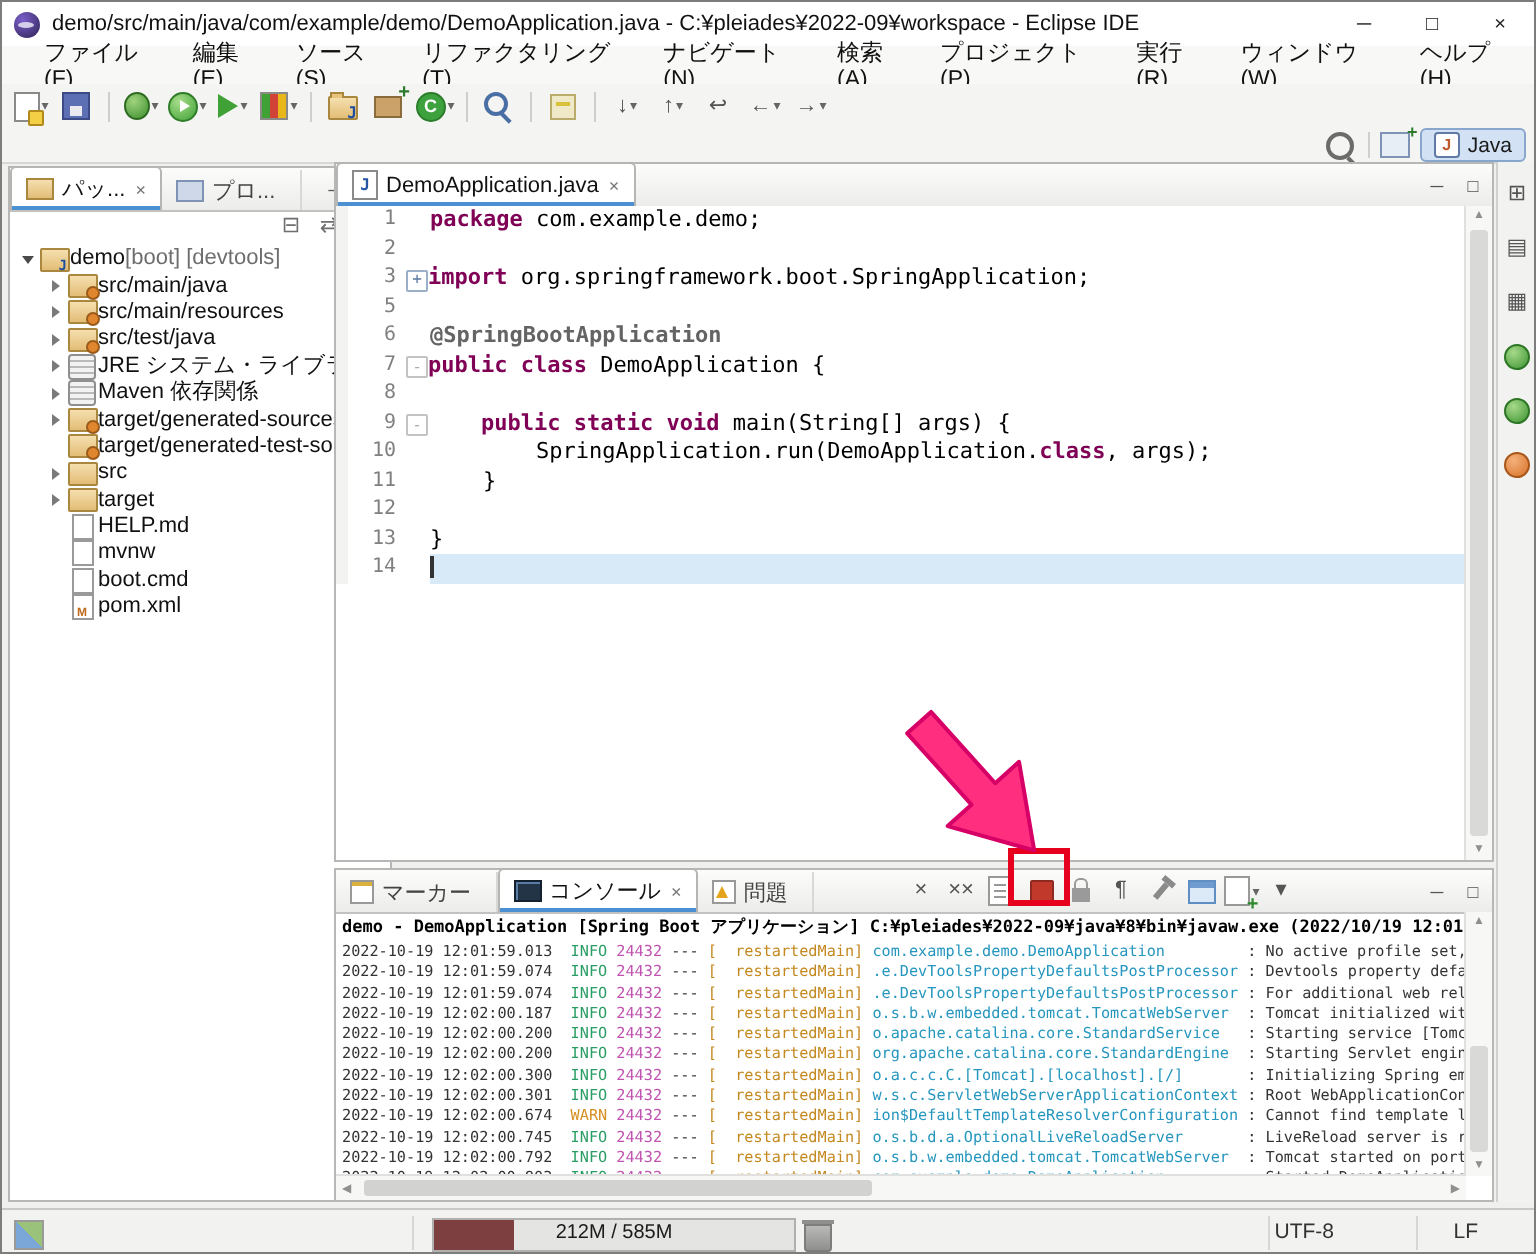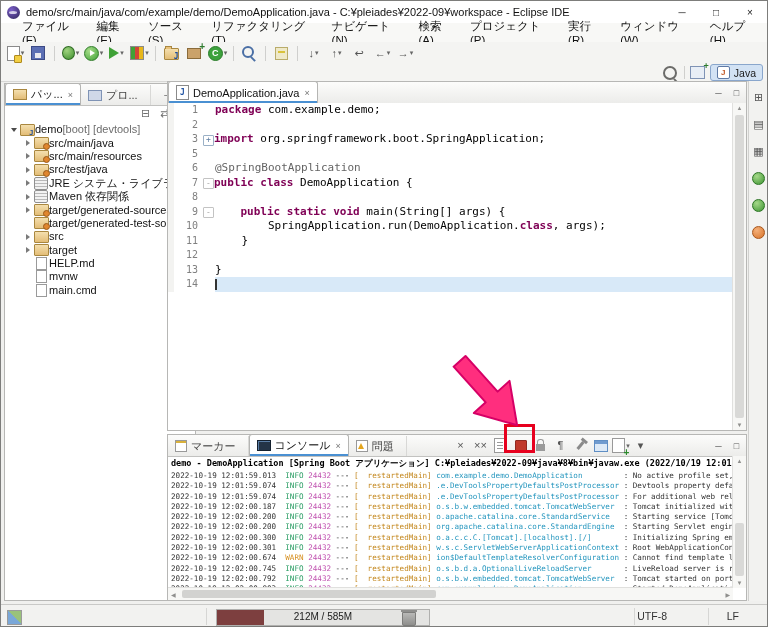--- a/index.html
+++ b/index.html
@@ -122,21 +122,21 @@
   #ed-body{position:absolute;top:21px;left:0;right:13px;bottom:0;overflow:hidden;background:#fff;}
   .ln{display:flex;height:14.5px;white-space:pre;font:11px/14.5px "DejaVu Sans Mono","Liberation Mono",monospace;}
   .astrip{width:6px;background:#f3f3f1;flex:none;}
   .lnum{width:24px;flex:none;text-align:right;padding-right:5px;color:#808080;font-size:10px;}
   .fold{width:12px;flex:none;font-size:8px;color:#5a7aa0;}
   .foldbox{display:flex;align-items:center;justify-content:center;width:9px;height:9px;margin-top:2.5px;border:1px solid #9ab0c6;background:#fff;border-radius:1px;line-height:8px;}
   .foldbox.dim{color:#a9a9a9;border-color:#c3c3c3;}
   .ctext{flex:1;tab-size:4;-moz-tab-size:4;}
   .kw{color:var(--keyword,#7f0055);font-weight:bold;}
   .pl{color:#000;}
-  .ann{color:var(--annotation,#646464);}
+  .ann{color:var(--annotation,#646464);font-weight:bold;}
   .ln.hl .ctext{background:var(--current_line,#d8e9f8);}
   .ln.hl .ctext::before{content:"";display:inline-block;width:1.5px;height:11px;background:#333;vertical-align:middle;}
   .vscroll{position:absolute;right:0;top:21px;bottom:0;width:13px;background:#f7f7f5;border-left:1px solid #e0e0de;}
   .vthumb{position:absolute;left:2px;right:2px;background:#d9d9d7;border-radius:2px;}
   .sarrow{position:absolute;left:0;right:0;text-align:center;font-size:6px;color:#8f8f8d;}
   
   .con-tools{position:absolute;left:283px;top:0;height:21px;display:flex;align-items:center;}
   .con-tools .tb{min-width:20px;height:18px;}
   #con-title{position:absolute;top:23px;left:3px;right:14px;height:11px;overflow:hidden;white-space:pre;
              font:bold 8.5px "DejaVu Sans Mono","Liberation Mono",monospace;color:#000;}
@@ -149,21 +149,21 @@
   .c-thr{color:var(--log_thread,#c4881f);}
   .c-log{color:var(--log_logger,#2596be);}
   .c-msg{color:#333;}
   #con-vscroll{top:21px;bottom:12px;}
   .hscroll{position:absolute;left:0;right:13px;bottom:0;height:12px;background:#f7f7f5;border-top:1px solid #e0e0de;}
   .hthumb{position:absolute;top:2px;bottom:2px;left:14px;width:45%;background:#d2d2d0;border-radius:2px;}
   .harrow{position:absolute;top:0;bottom:0;display:flex;align-items:center;font-size:6px;color:#8f8f8d;}
   
   #statusbar{position:absolute;left:0;right:0;top:603px;height:24px;background:#f2f2f0;border-top:1px solid #c9c9c7;font-size:10.5px;color:#333;}
   .sb-icon{position:absolute;left:6px;top:5px;width:13px;height:13px;border:1px solid #9a9a9a;background:linear-gradient(45deg,#7aa7d8 50%,#9ac27a 50%);}
-  .mem{position:absolute;left:215px;top:4px;width:180px;height:15px;border:1px solid #b0b0ae;background:#e4e4e2;overflow:hidden;padding-left:32px;}
+  .mem{position:absolute;left:215px;top:4px;width:180px;height:15px;border:1px solid #b0b0ae;background:#e4e4e2;overflow:hidden;}
   .mem-fill{position:absolute;left:0;top:0;bottom:0;width:22%;background:var(--memory_fill,#7d3f3f);}
   .mem-label{position:absolute;left:0;right:0;top:1px;text-align:center;font-size:10px;color:#1a1a1a;}
   .trash{position:absolute;left:401px;top:7px;width:12px;height:12px;background:linear-gradient(#b9b9b7,#8f8f8d);border:1px solid #7d7d7b;border-radius:0 0 2px 2px;}
   .trash::before{content:"";position:absolute;top:-3px;left:-2px;right:-2px;height:2px;background:#8f8f8d;}
   .sb-sep{position:absolute;top:3px;width:1px;height:17px;background:#d6d6d4;}
   .sb-enc{position:absolute;right:100px;top:5px;}
   .sb-eol{position:absolute;right:28px;top:5px;}
   
   #anno-box{position:absolute;left:503px;top:423px;width:25px;height:23px;border:3px solid var(--annotation_red,#e7001e);z-index:40;pointer-events:none;}
   #anno-arrow{position:absolute;left:446px;top:347px;width:84px;height:92px;z-index:41;transform:rotate(-42deg);pointer-events:none;}
@@ -417,21 +417,29 @@
             <span class="ic-file"></span>
           </span>
           <span class="tlabel">mvnw</span>
           <span class="tdeco"></span>
         </div>
         <div class="trow d1">
           <span class="tw"></span>
           <span class="tico">
             <span class="ic-file"></span>
           </span>
-          <span class="tlabel">main.cmd</span>
+          <span class="tlabel">boot.cmd</span>
+          <span class="tdeco"></span>
+        </div>
+        <div class="trow d1">
+          <span class="tw"></span>
+          <span class="tico">
+            <span class="ic-xml"></span>
+          </span>
+          <span class="tlabel">pom.xml</span>
           <span class="tdeco"></span>
         </div>
       </div>
   </div>
 
   <div id="editor" class="panel">
     <div class="tabrow">
       <span class="vtab sel">
         <span class="ti-java"></span>
         <span>DemoApplication.java</span>

